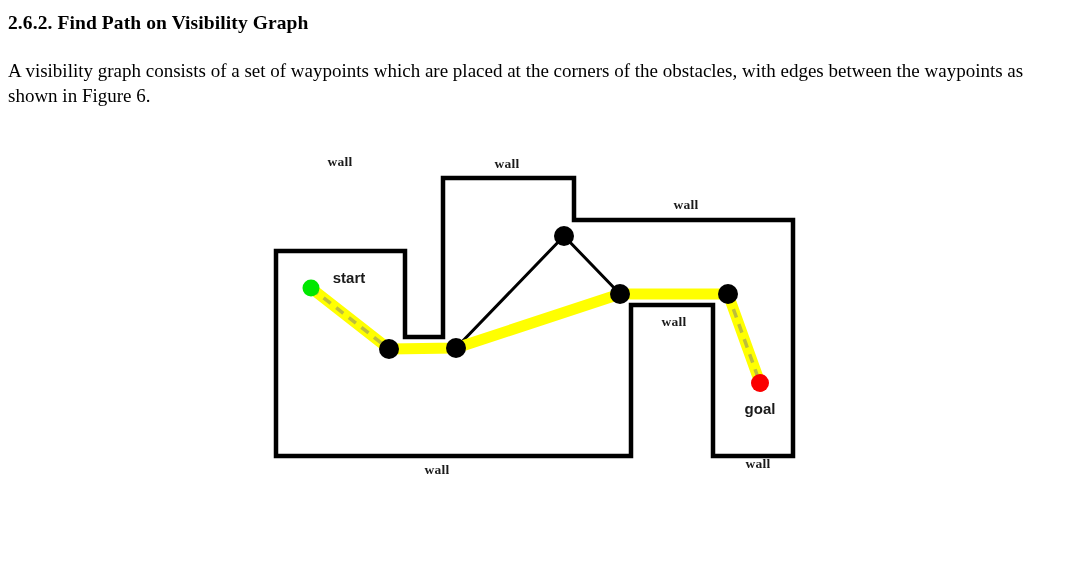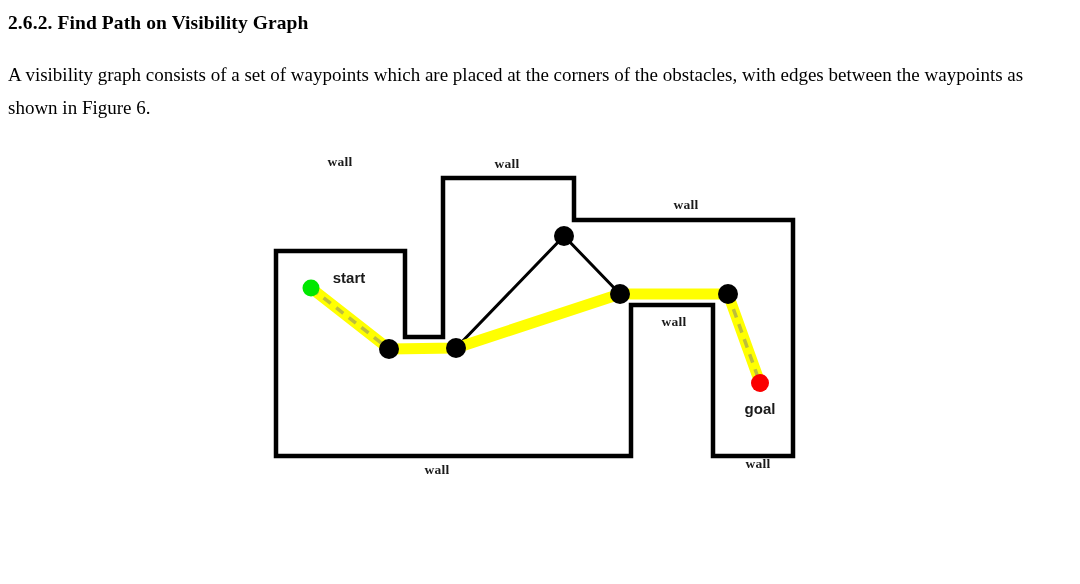--- a/index.html
+++ b/index.html
@@ -34,21 +34,21 @@
     letter-spacing: 0.1px;
     white-space: nowrap;
   }
 
   .doc-paragraph {
     position: absolute;
     left: 8px;
     top: 58px;
     width: 1062px;
     font-size: 19px;
-    line-height: 33px;
+    line-height: 25px;
     text-align: left;
   }
 
   .page-number {
     position: absolute;
     right: 10px;
     bottom: 6px;
     font-size: 19px;
   }
 

